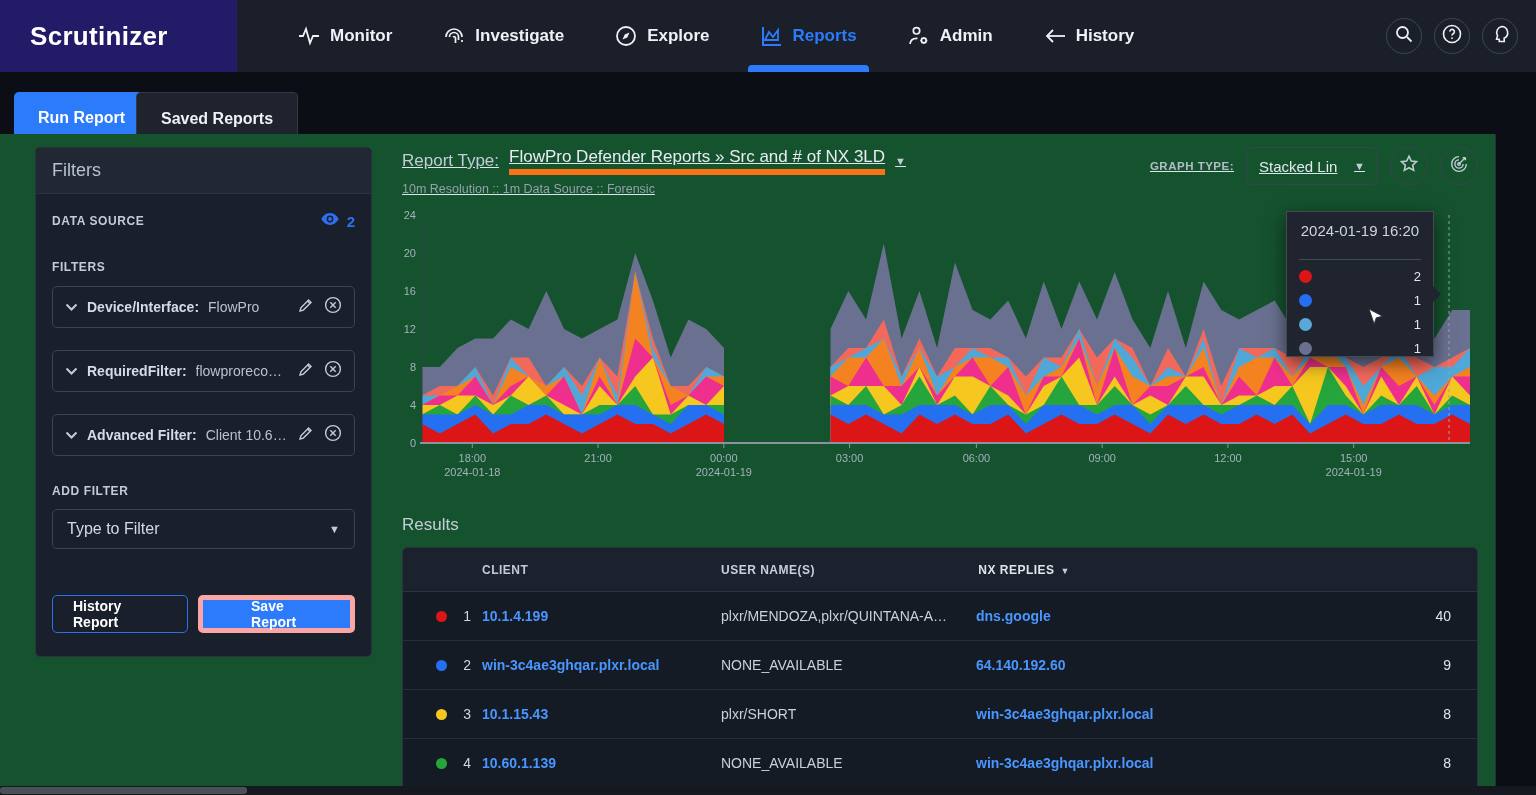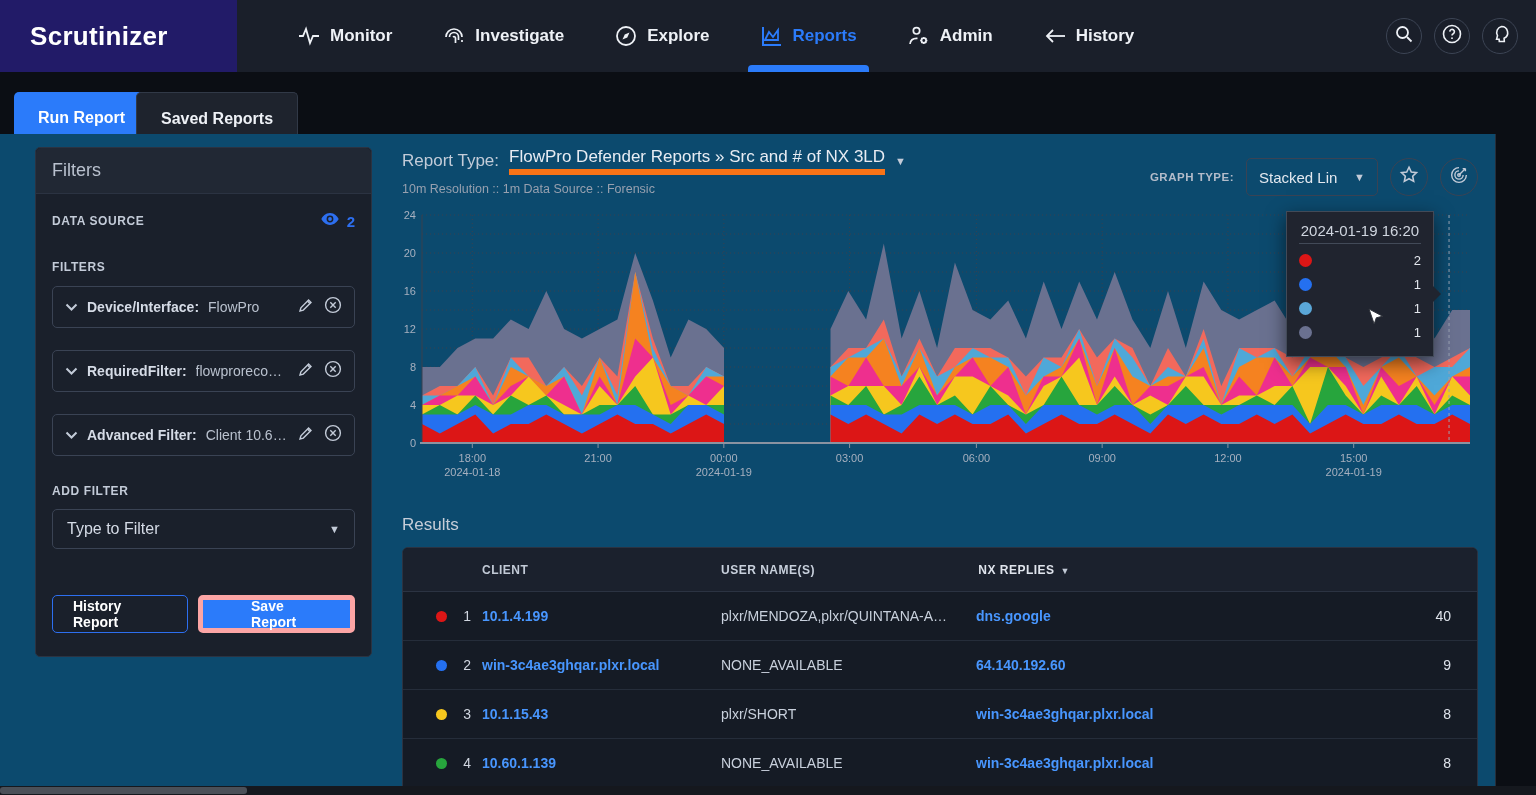--- a/index.html
+++ b/index.html
@@ -25,21 +25,21 @@
 
   
   .tab { position:absolute; top:92px; height:52px; display:flex; align-items:center; padding:12px 24px;
     font-size:16px; font-weight:700; border-radius:5px 5px 0 0; cursor:pointer; }
   .tab-run { left:14px; background:#2b7bfa; color:#fff; }
   .tab-run .notch { position:absolute; bottom:-9px; left:50px; width:0; height:0;
     border-left:9px solid transparent; border-right:9px solid transparent; border-top:10px solid #2b7bfa; }
   .tab-saved { left:136px; background:#1e232d; color:#eef1f6; border:1px solid #313947; border-bottom:none; }
 
   
-  .content { position:absolute; top:134px; left:0; width:1496px; height:653px; background:#0c4a6e;
+  .content { position:absolute; top:134px; left:0; width:1496px; height:653px; background:#14532d;
     border-right:1px solid #262e3a; overflow:hidden; }
 
   
   .sidebar { position:absolute; left:35px; top:13px; width:337px; height:510px; background:#1a202b;
     border:1px solid #2b3342; border-radius:5px; }
   .sidebar-head { height:46px; background:#212834; border-bottom:1px solid #2b3342; border-radius:5px 5px 0 0;
     display:flex; align-items:center; padding:0 16px; color:#b9c1ce; font-size:18px; }
   .sidebar-body { padding:18px 16px; }
   .side-label { font-size:12px; font-weight:700; letter-spacing:.6px; color:#c3cbd8; }
   .ds-row { display:flex; align-items:center; justify-content:space-between; margin-bottom:30px; }
@@ -56,21 +56,21 @@
     display:flex; align-items:center; padding:0 14px; color:#d5dbe6; font-size:16px; cursor:pointer; }
   .filter-select .car { margin-left:auto; color:#c3cbd8; font-size:11px; }
   .btn-row { margin-top:46px; display:flex; justify-content:center; gap:10px; }
   .btn { height:38px; border-radius:5px; font-size:14px; font-weight:700; color:#fff;
     display:flex; align-items:center; padding:0 20px; cursor:pointer; }
   .btn-outline { border:1px solid #2d6ff0; background:transparent; }
   .btn-fill { background:#2b7bfa; border:5px solid #fca5a5;padding-left:48px; }
 
   
   .main { position:absolute; left:402px; top:13px; width:1076px; }
-  .report-head { display:flex; align-items:flex-end; }
+  .report-head { display:flex; align-items:flex-start;text-decoration:underline; }
   .rt-line { display:flex; align-items:center; gap:10px; font-size:17px; color:#c3ccd9; }
   .rt-value { color:#e8ecf3; border-bottom:6px solid #f97316; padding-bottom:2px; cursor:pointer; }
   .rt-caret { color:#c3cbd8; font-size:11px; cursor:pointer; }
   .rt-meta { margin-top:7px; font-size:12.5px; color:#97a0af; }
   .head-right { margin-left:auto; display:flex; align-items:center; gap:12px; }
   .gt-label { font-size:11.5px; font-weight:700; letter-spacing:.5px; color:#b4bcca; }
   .gt-select { width:132px; height:38px; border:1px solid #3a4354; border-radius:5px; display:flex;
     align-items:center; padding:0 12px; font-size:15px; color:#e3e8ef; cursor:pointer; }
   .gt-select .car { margin-left:auto; color:#c3cbd8; font-size:11px; }
   .round-tool { width:38px; height:38px; border-radius:50%; border:1px solid #3a4354; display:flex;
@@ -84,21 +84,21 @@
   svg .axis2 { stroke:#8b93a1; stroke-width:2; }
   svg .tick { stroke:#8b93a1; stroke-width:1; }
   svg .cross { stroke:#9aa3b2; stroke-width:1; stroke-dasharray:3 3; }
   svg .xlab, svg .ylab { fill:#a7b0bf; font-size:11px; font-family:"Liberation Sans",sans-serif; }
 
   
   .tooltip { position:absolute; left:884px; top:6px; width:148px; height:146px; background:#20242f;
     border:1px solid #424a58; box-shadow:0 6px 18px rgba(0,0,0,.55); padding:10px 12px 8px; z-index:5; }
   .tooltip .arrow { position:absolute; right:-8px; top:74px; width:0; height:0;
     border-top:8px solid transparent; border-bottom:8px solid transparent; border-left:8px solid #20242f; }
-  .tt-title { font-size:15px; color:#cfd5df; text-align:center; padding-bottom:4px; border-bottom:1px solid #424a58; }
+  .tt-title { font-size:15px; color:#cfd5df; text-align:center; padding-bottom:20px; border-bottom:1px solid #424a58; }
   .tt-row { display:flex; align-items:center; margin-top:9px; }
   .tt-dot { width:13px; height:13px; border-radius:50%; }
   .tt-val { margin-left:auto; font-size:13px; color:#e2e6ed; }
   .cursor { position:absolute; left:966px; top:103px; z-index:6; }
 
   
   .results-title { position:absolute; left:0; top:368px; font-size:17px; color:#c6cdd8; }
   .rtable { position:absolute; left:0; top:400px; width:1076px; height:250px; border:1px solid #2b3342;
     border-radius:6px 6px 0 0; background:#151b25; overflow:hidden; }
   .thead { height:44px; background:#1b212d; border-bottom:1px solid #2b3342; display:flex; align-items:center;

